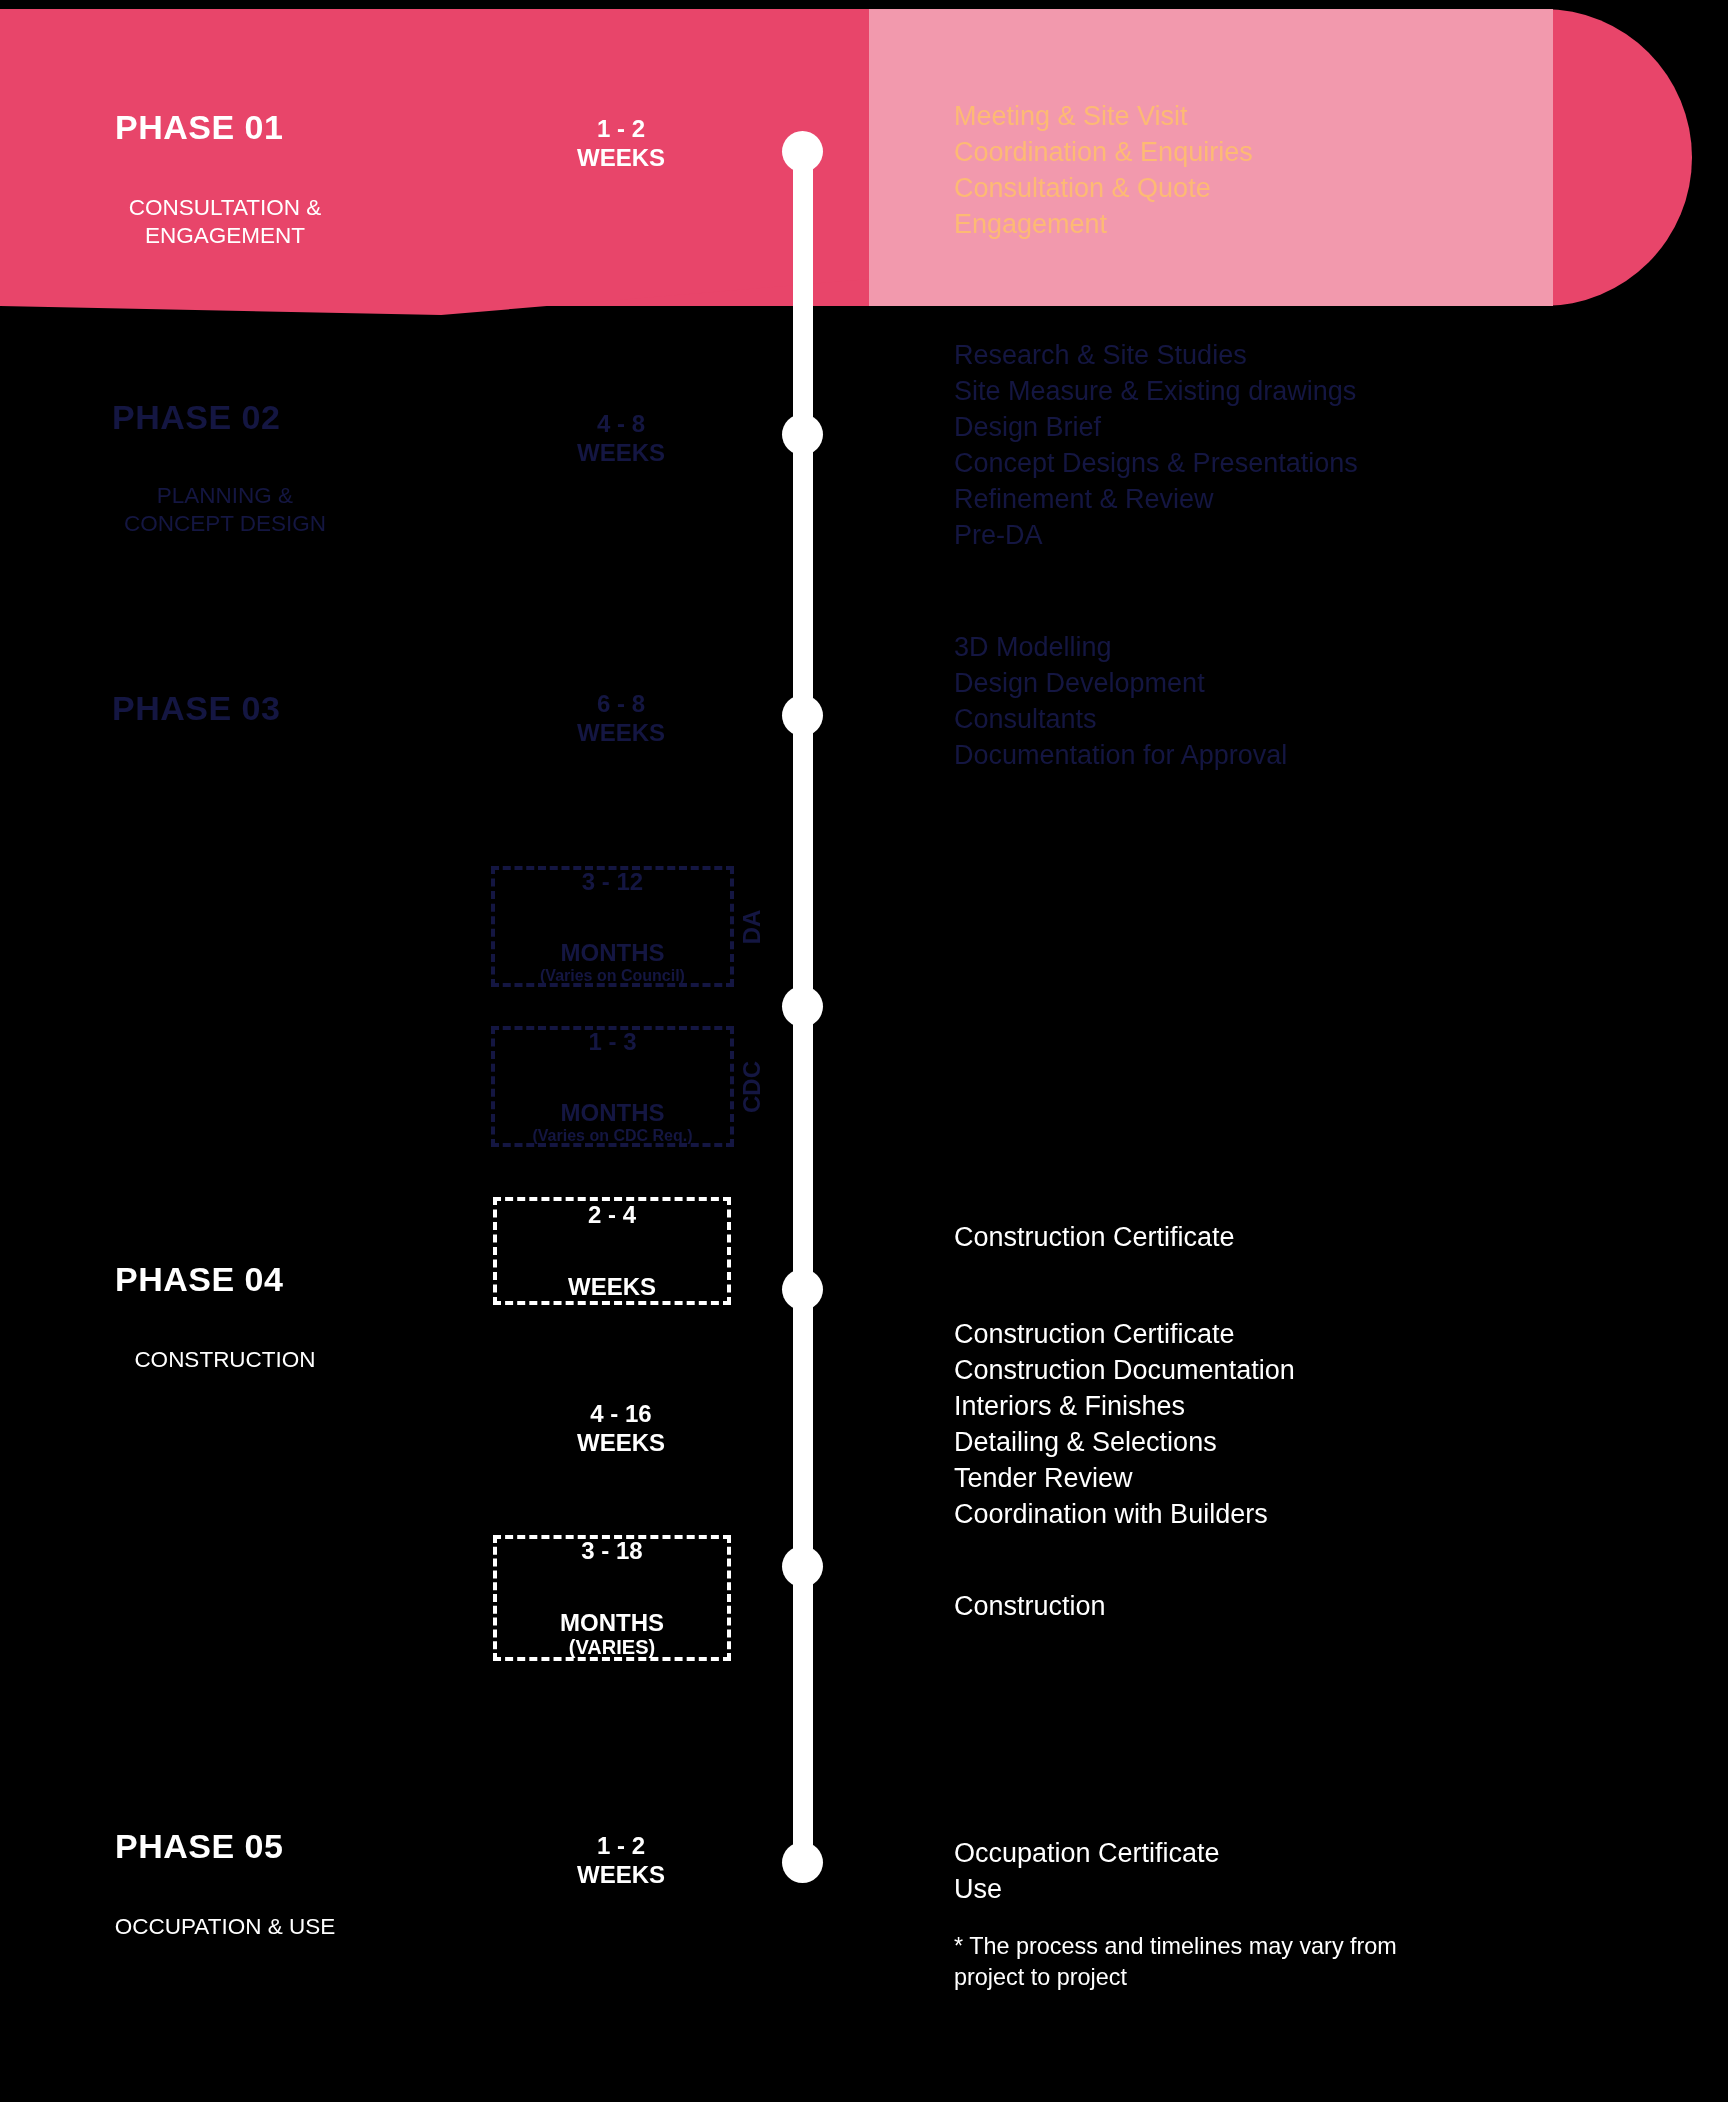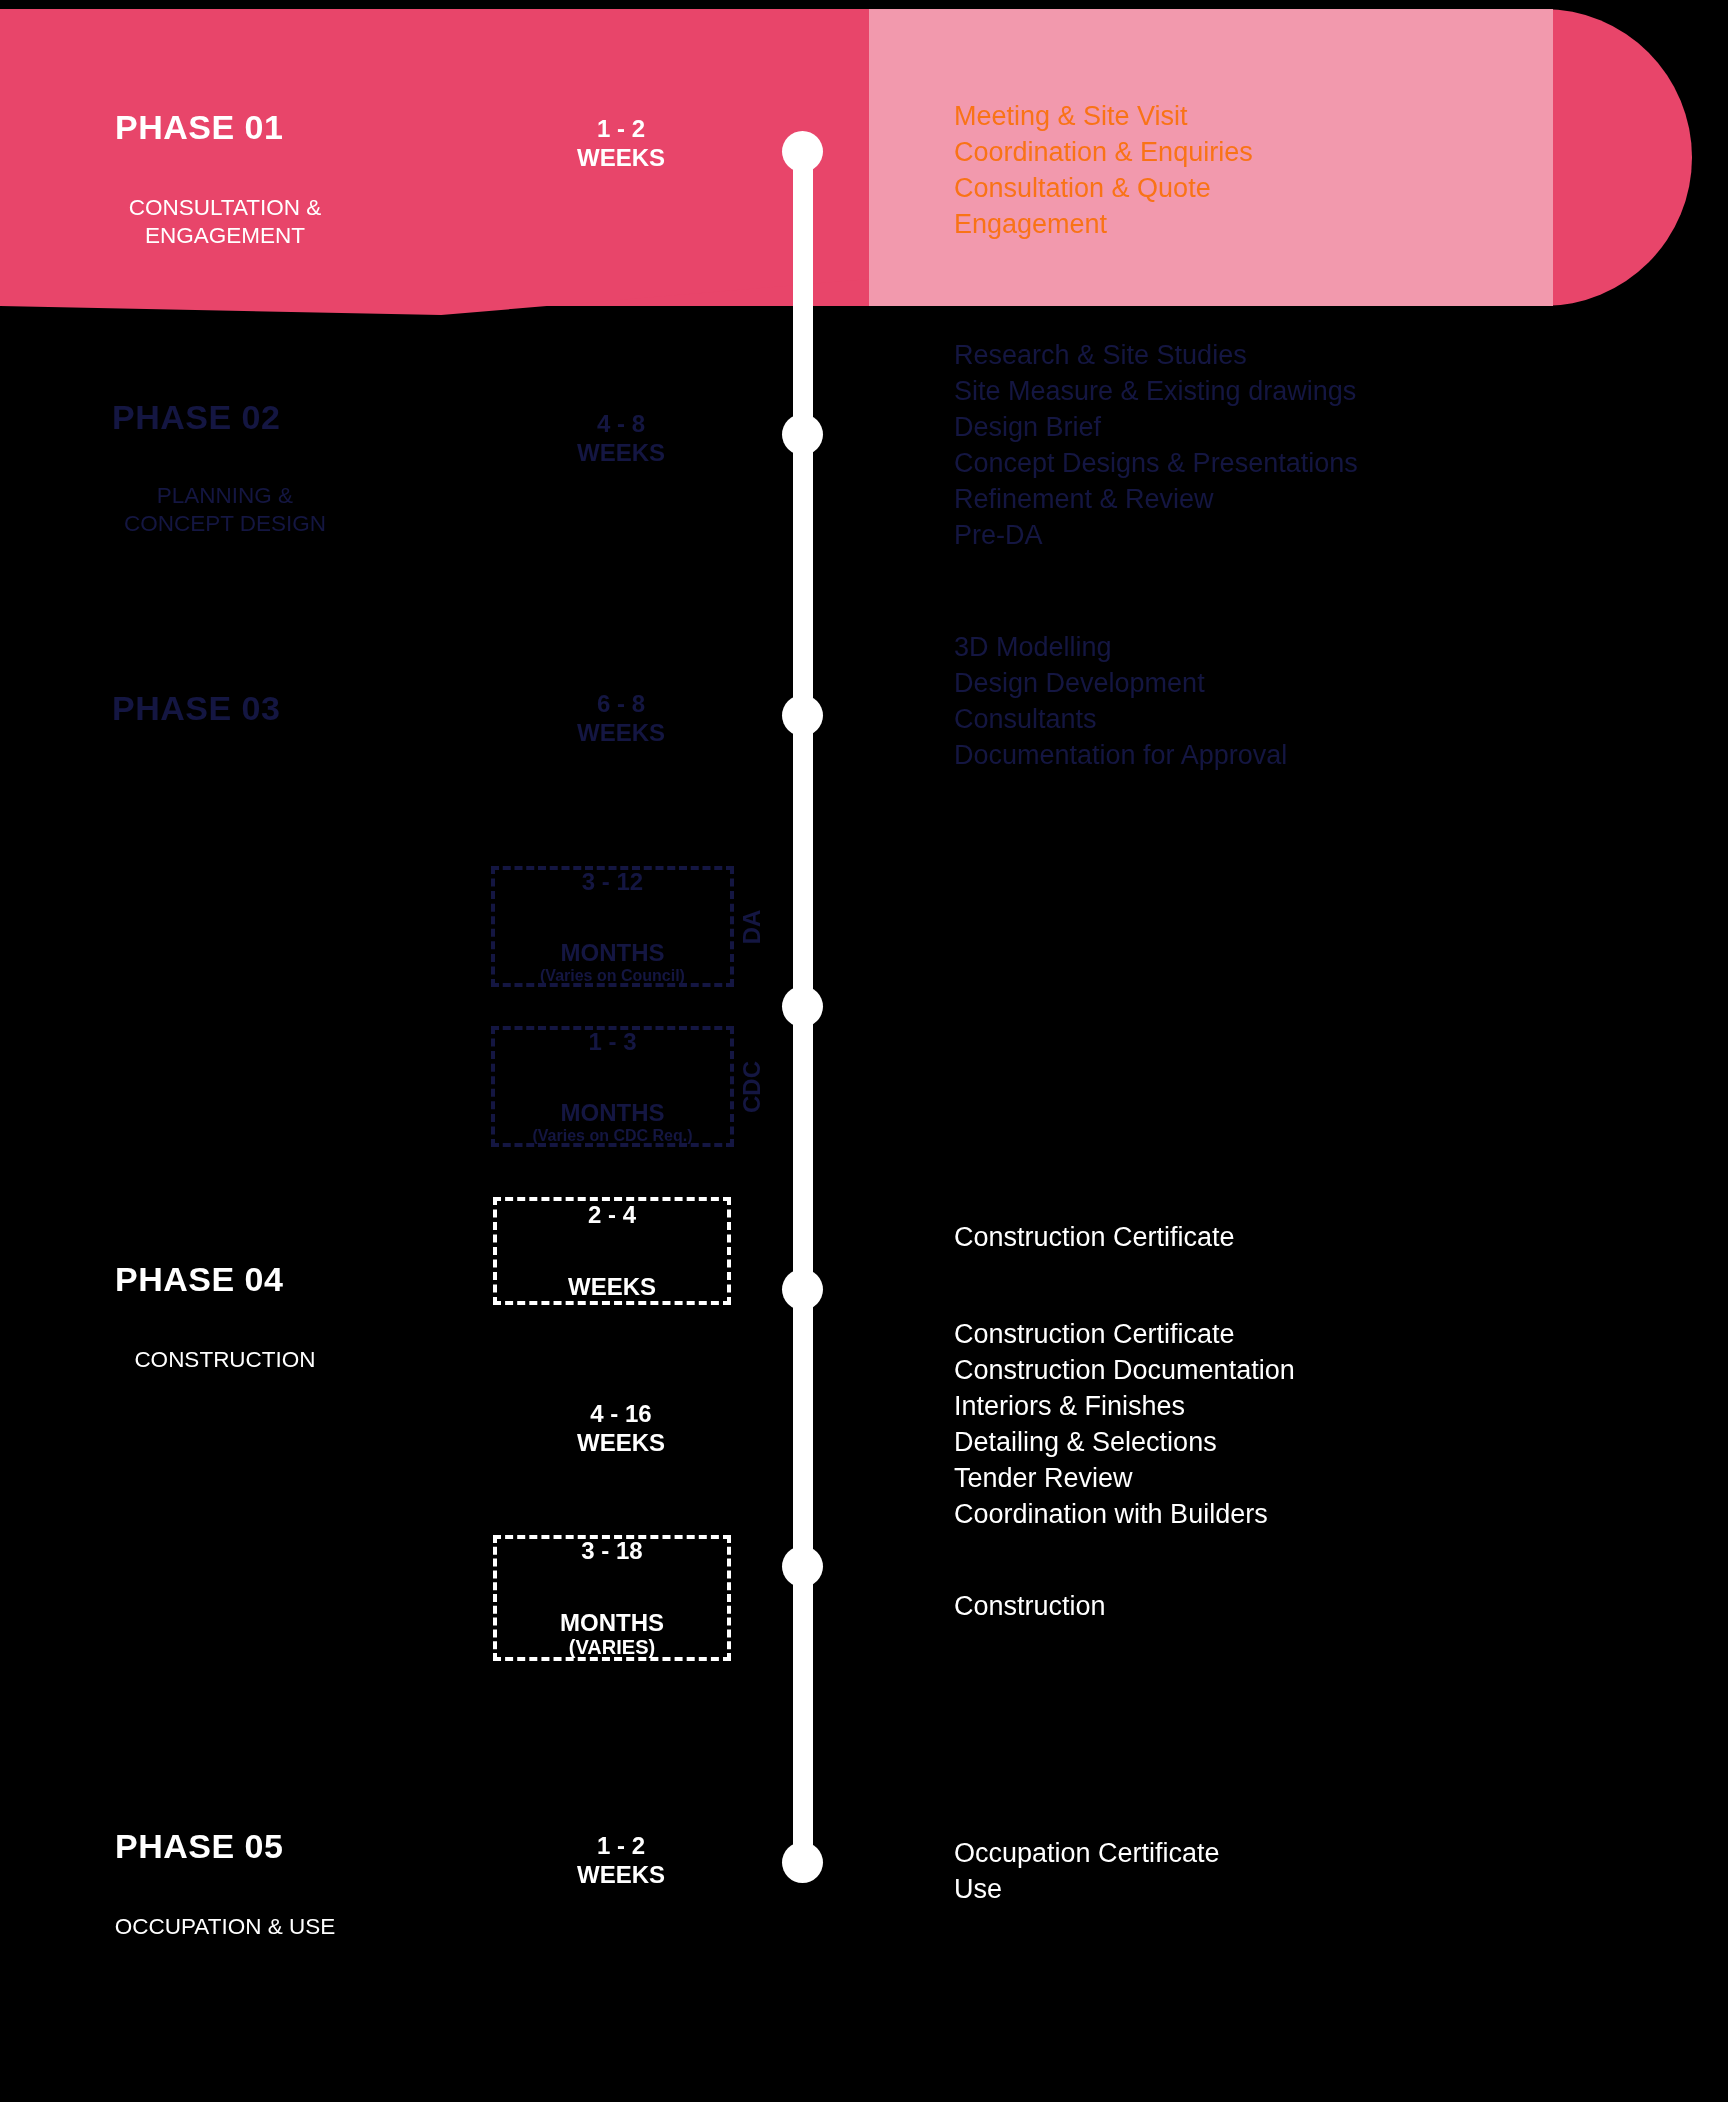--- a/index.html
+++ b/index.html
@@ -51,21 +51,21 @@
     </svg>
 
     <div style="position:absolute;top:0;left:869px;width:684px;height:297px;background:rgba(255,255,255,.45);"></div>
   </div>
 
   <div class="phase-title" style="left:115px;top:108px;font-size:34px;color:#fff;">PHASE 01</div>
   <div class="phase-sub" style="left:36px;top:194px;width:378px;font-size:22.5px;color:#fff;">CONSULTATION &amp;
 ENGAGEMENT</div>
   <div class="dur" style="left:513px;top:115px;width:216px;font-size:24px;color:#fff;">1 - 2
 WEEKS</div>
-  <div class="details" style="left:954px;top:99px;width:576px;font-size:27px;color:#f97316;">Meeting &amp; Site Visit
+  <div class="details" style="left:954px;top:99px;width:576px;font-size:27px;color:#fdba74;">Meeting &amp; Site Visit
 Coordination &amp; Enquiries
 Consultation &amp; Quote
 Engagement</div>
 
   <div class="band" style="top:297px;height:306px;width:1728px;z-index:-1;">
     <div style="position:absolute;top:0;left:0;width:1553px;height:306px;background:#EF6F6A;"></div>
     <div style="position:absolute;top:0;left:1440px;width:252px;height:306px;background:#EF6F6A;border-radius:0 153px 153px 0;"></div>
     <svg style="position:absolute;left:0;top:270px;" width="1553" height="36" viewBox="0 0 1725 40" preserveAspectRatio="none">
       <polygon points="0,0 0,30 490,40 965,0 1725,0" fill="#EF6F6A"></polygon>
     </svg>
@@ -159,20 +159,22 @@
     </svg>
     <div style="position:absolute;top:0;left:869px;width:684px;height:306px;background:rgba(255,255,255,.35);"></div>
   </div>
 
   <div class="phase-title" style="left:115px;top:1827px;font-size:34px;color:#fff;">PHASE 05</div>
   <div class="phase-sub" style="left:36px;top:1913px;width:378px;font-size:22.5px;color:#fff;">OCCUPATION &amp; USE</div>
   <div class="dur" style="left:513px;top:1832px;width:216px;font-size:24px;color:#fff;">1 - 2
 WEEKS</div>
   <div class="details" style="left:954px;top:1836px;width:630px;font-size:27px;color:#fff;">Occupation Certificate
 Use</div>
+  <div class="note" style="left:954px;top:1931px;width:576px;font-size:23.4px;color:#fff;">* The process and timelines may vary from
+project to project</div>
 
   <div id="tl-line" style="left:793px;top:135px;width:20px;height:1746px;"></div>
 
   <div class="tl-dot" style="left:782px;top:131px;width:41px;height:41px;"></div>
   <div class="tl-dot" style="left:782px;top:414px;width:41px;height:41px;"></div>
   <div class="tl-dot" style="left:782px;top:695px;width:41px;height:41px;"></div>
   <div class="tl-dot" style="left:782px;top:986px;width:41px;height:41px;"></div>
   <div class="tl-dot" style="left:782px;top:1269px;width:41px;height:41px;"></div>
   <div class="tl-dot" style="left:782px;top:1546px;width:41px;height:41px;"></div>
   <div class="tl-dot" style="left:782px;top:1842px;width:41px;height:41px;"></div>

